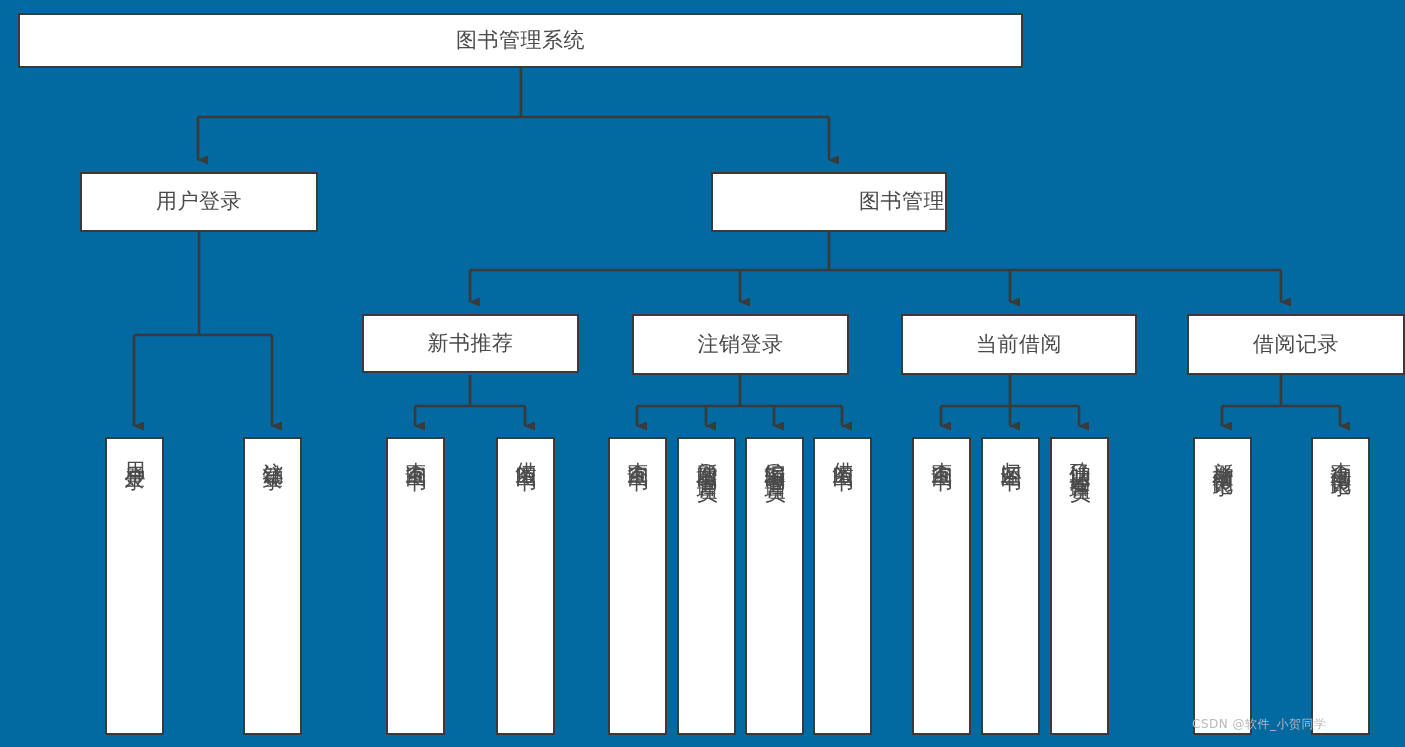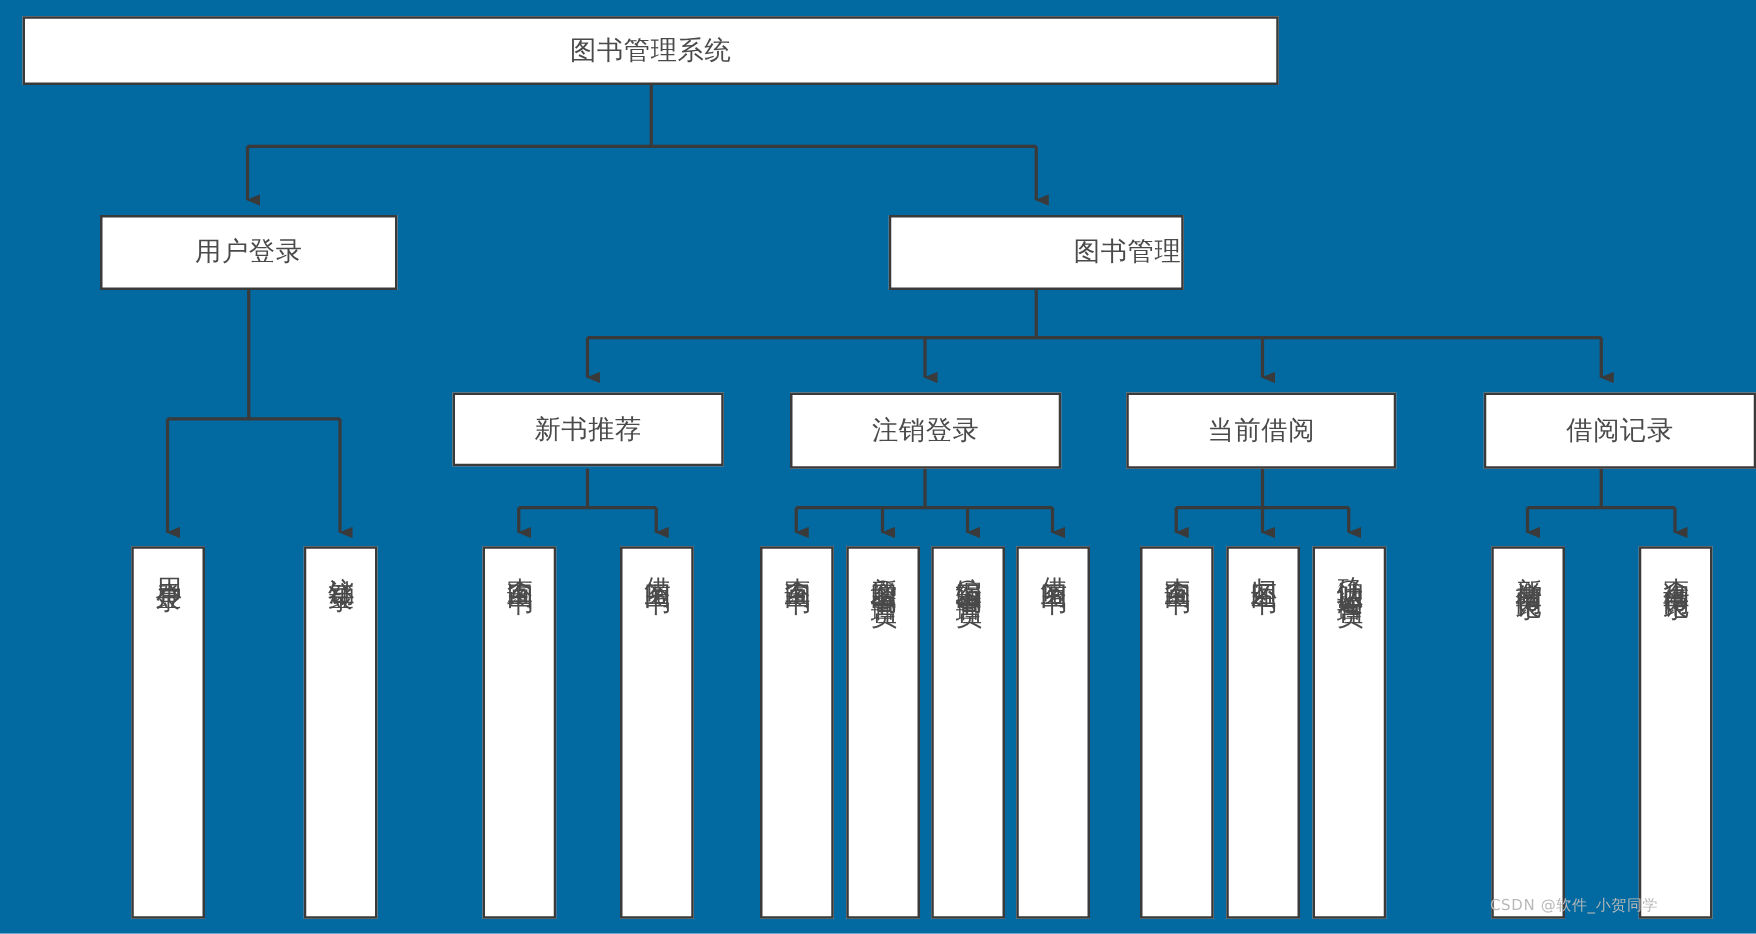--- a/index.html
+++ b/index.html
@@ -139,21 +139,21 @@
   <div class="node horizontal" style="left:711px; top:172px; width:236px; height:60px;justify-content:flex-end;">
     <span class="node-label">图书管理</span>
   </div>
 
   <div class="node horizontal" style="left:362px; top:314px; width:217px; height:59px;">
     <span class="node-label">新书推荐</span>
   </div>
   <div class="node horizontal" style="left:632px; top:314px; width:217px; height:61px;">
     <span class="node-label">注销登录</span>
   </div>
-  <div class="node horizontal" style="left:901px; top:314px; width:216px; height:61px;">
+  <div class="node horizontal" style="left:901px; top:314px; width:236px; height:61px;">
     <span class="node-label">当前借阅</span>
   </div>
   <div class="node horizontal" style="left:1172px; top:314px; width:218px; height:61px;margin-left:15px;">
     <span class="node-label">借阅记录</span>
   </div>
 
   <div class="node vertical" style="left:105px; top:437px; width:59px; height:298px;">
     <span class="node-label">用户登录</span>
   </div>
   <div class="node vertical" style="left:243px; top:437px; width:59px; height:298px;">

